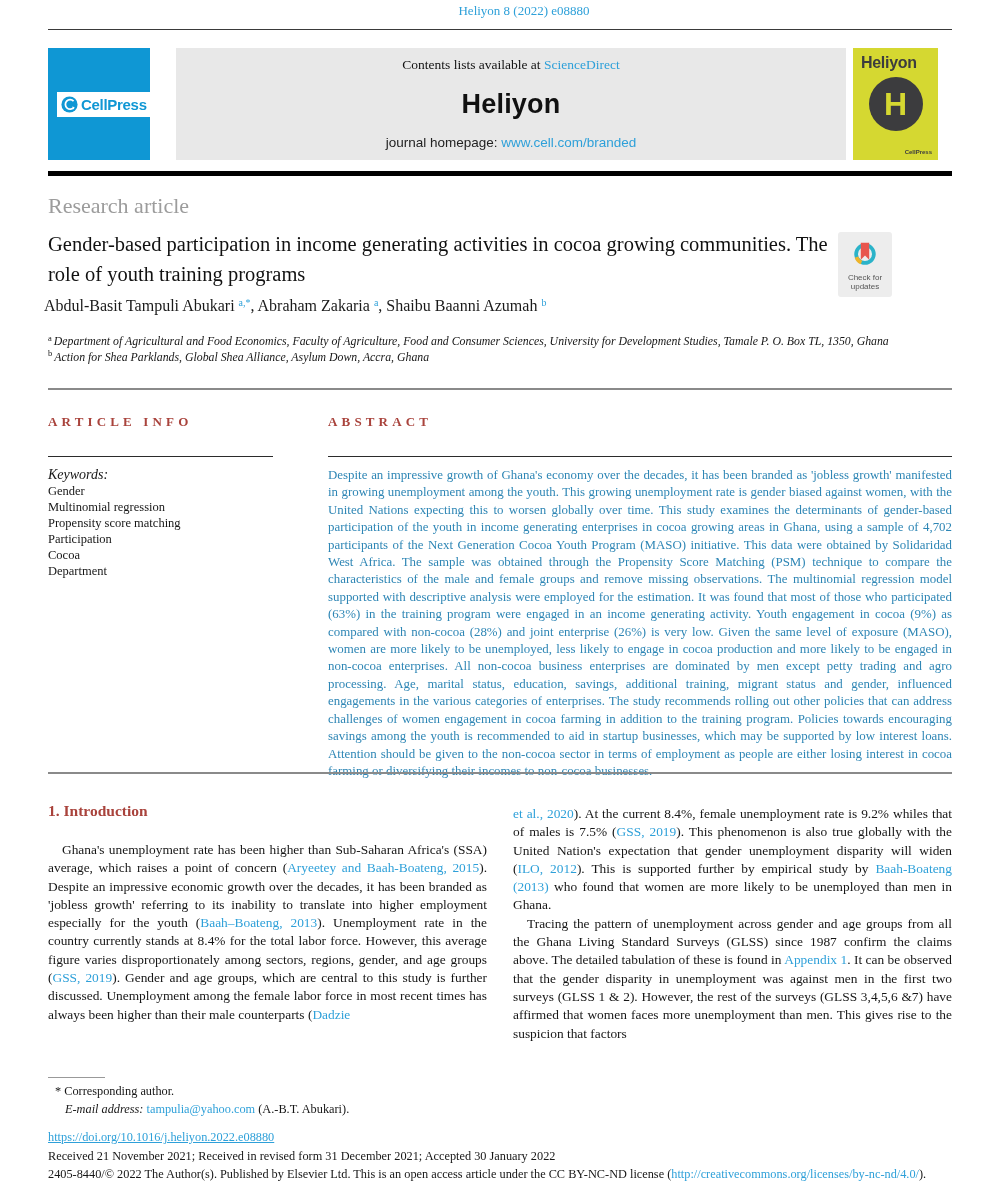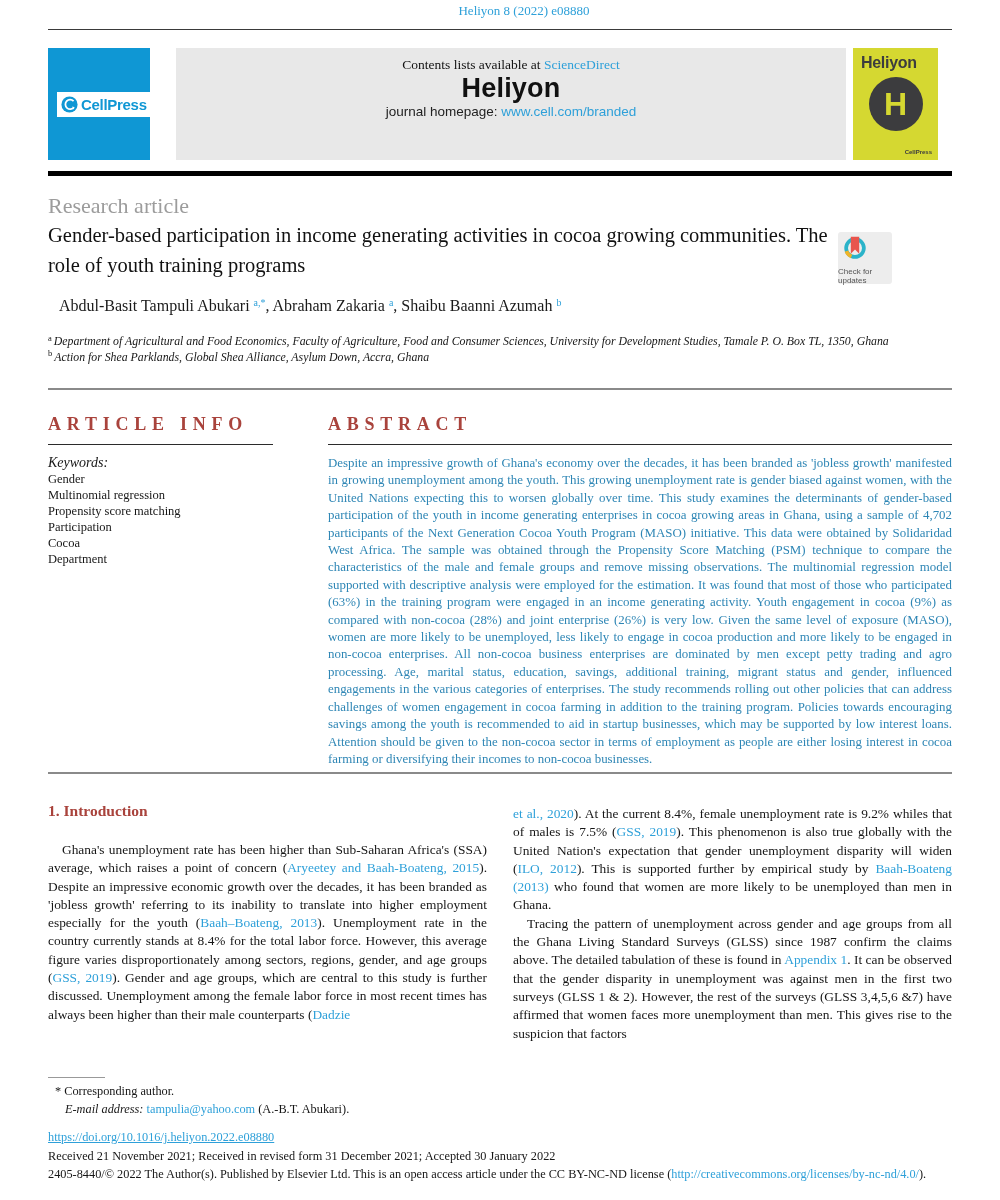--- a/index.html
+++ b/index.html
@@ -31,52 +31,52 @@
   .citation{position:absolute;top:3px;left:0;width:100%;text-align:center;
     font-size:13px;color:var(--link);padding-left:48px;}
   .rule1{position:absolute;top:29px;left:48px;width:904px;height:1px;background:#3a3a3a;}
 
   
   .cellpress-box{position:absolute;top:48px;left:48px;width:102px;height:112px;background:var(--cellpress);}
   .cp-strip{position:absolute;top:44px;left:9px;right:0;height:25px;background:#fff;
     display:flex;align-items:center;gap:3px;padding-left:4px;}
   .cp-word{font-family:"Liberation Sans",sans-serif;font-weight:bold;font-size:15px;color:var(--cellpress);letter-spacing:-0.3px;}
   .banner-center{position:absolute;top:48px;left:176px;width:670px;height:112px;background:var(--banner-gray);
-    display:flex;flex-direction:column;justify-content:flex-start;align-items:center;padding:9px 0 10px 0;}
+    display:flex;flex-direction:column;justify-content:space-between;align-items:center;padding:9px 0 10px 0;}
   .contents-line{font-size:13.5px;color:#111;}
   .journal-name{font-family:"Liberation Sans",sans-serif;font-weight:bold;font-size:27px;color:#111;letter-spacing:0.2px;}
   .homepage-line{font-family:"Liberation Sans",sans-serif;font-size:13.5px;color:#222;}
   .cover{position:absolute;top:48px;left:853px;width:85px;height:112px;background:var(--cover-yellow);}
   .cover-title{font-family:"Liberation Sans",sans-serif;font-weight:bold;font-size:16px;color:var(--cover-dark);
     padding:6px 0 0 8px;letter-spacing:-0.3px;}
   .cover-circle{width:54px;height:54px;border-radius:50%;background:var(--cover-dark);
     margin:5px auto 0 auto;display:flex;align-items:center;justify-content:center;}
   .cover-circle span{font-family:"Liberation Sans",sans-serif;font-weight:bold;font-size:32px;color:var(--cover-yellow);}
   .cover-pub{position:absolute;right:6px;bottom:5px;font-family:"Liberation Sans",sans-serif;
     font-weight:bold;font-size:6px;color:var(--cover-dark);}
   .thickbar{position:absolute;top:171px;left:48px;width:904px;height:5px;background:#000;}
 
   
   .article-type{position:absolute;top:193px;left:48px;font-size:22px;color:#9c9c9c;}
-  .title{position:absolute;top:221px;left:48px;width:780px;
+  .title{position:absolute;top:230px;left:48px;width:780px;
     font-size:20.5px;line-height:29.5px;font-weight:normal;color:#111;}
-  .badge{position:absolute;top:232px;left:838px;width:54px;height:52px;background:#ededed;
-    border-radius:3px;text-align:left;padding-top:3px;cursor:pointer;}
+  .badge{position:absolute;top:232px;left:838px;width:54px;height:65px;background:#ededed;
+    border-radius:3px;text-align:center;padding-top:9px;cursor:pointer;}
   .badge-text{font-family:"Liberation Sans",sans-serif;font-size:8px;line-height:9px;color:#555;}
-  .authors{position:absolute;top:297px;left:59px;width:780px;font-size:16px;color:#1a1a1a;}
+  .authors{position:absolute;top:297px;left:44px;width:780px;font-size:16px;color:#1a1a1a;}
   .affs{position:absolute;top:334px;left:48px;width:904px;font-size:11.8px;line-height:14.5px;font-style:italic;}
   .aff-sup{font-style:normal;font-size:8.5px;position:relative;top:-0.5em;margin-right:2px;}
   .rule2{position:absolute;top:388px;left:48px;width:904px;height:2px;background:#8a8a8a;}
 
   
   .mid{position:absolute;top:414px;left:48px;width:904px;display:flex;gap:55px;}
   .mid-left{width:225px;flex:none;}
   .mid-right{width:624px;flex:none;}
-  .mid-head{font-size:18px;font-weight:bold;color:var(--red);letter-spacing:0.32em;
-    padding-bottom:9px;border-bottom:1.5px solid #2b2b2b;margin-bottom:10px;}
+  .mid-head{font-size:13px;font-weight:bold;color:var(--red);letter-spacing:0.32em;
+    padding-bottom:26px;border-bottom:1.5px solid #2b2b2b;margin-bottom:10px;}
   .kw-label{font-style:italic;font-size:14px;line-height:16px;}
   .kw{font-size:12.5px;line-height:16px;}
   .abstract-text{font-size:12.9px;line-height:17.4px;text-align:justify;color:var(--abstract);}
   .rule3{position:absolute;top:772px;left:48px;width:904px;height:2px;background:#8a8a8a;}
 
   
   .col-left{position:absolute;top:802px;left:48px;width:439px;}
   .col-right{position:absolute;top:805px;left:513px;width:439px;}
   .intro-heading{font-size:15.5px;font-weight:bold;color:var(--red);margin-bottom:21px;}
   .body-p{font-size:13.4px;line-height:18.3px;text-align:justify;}

